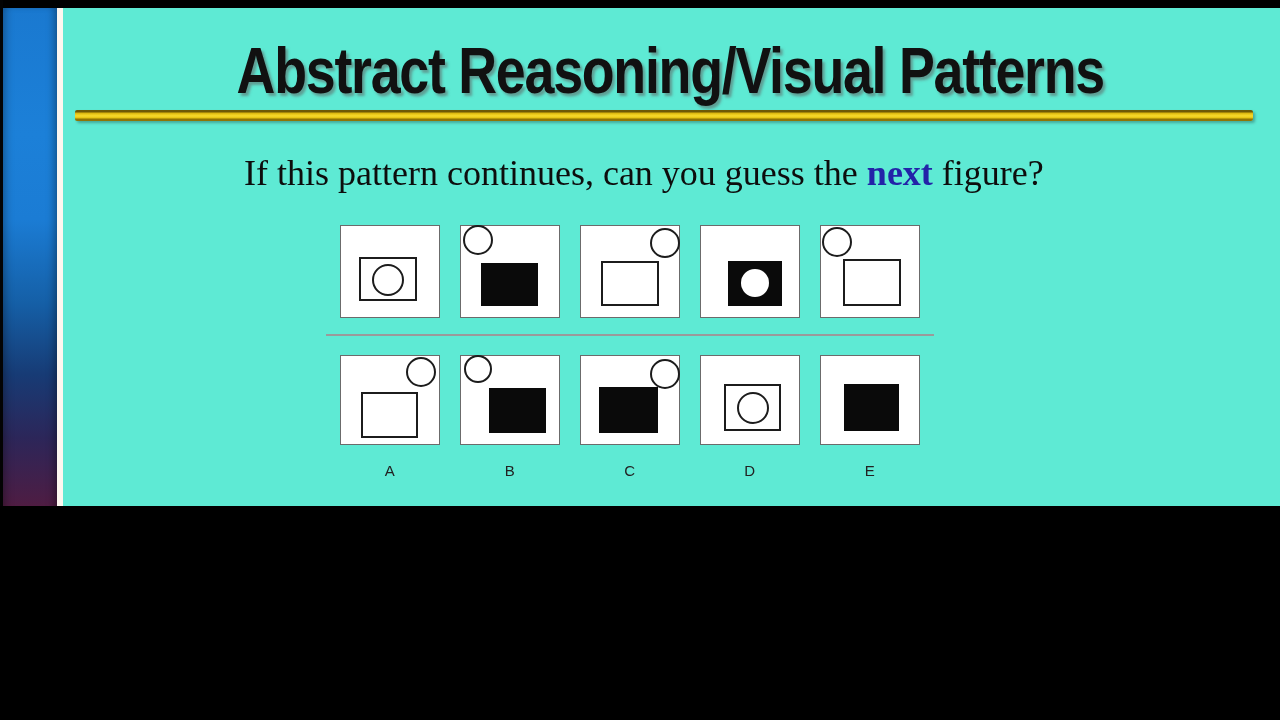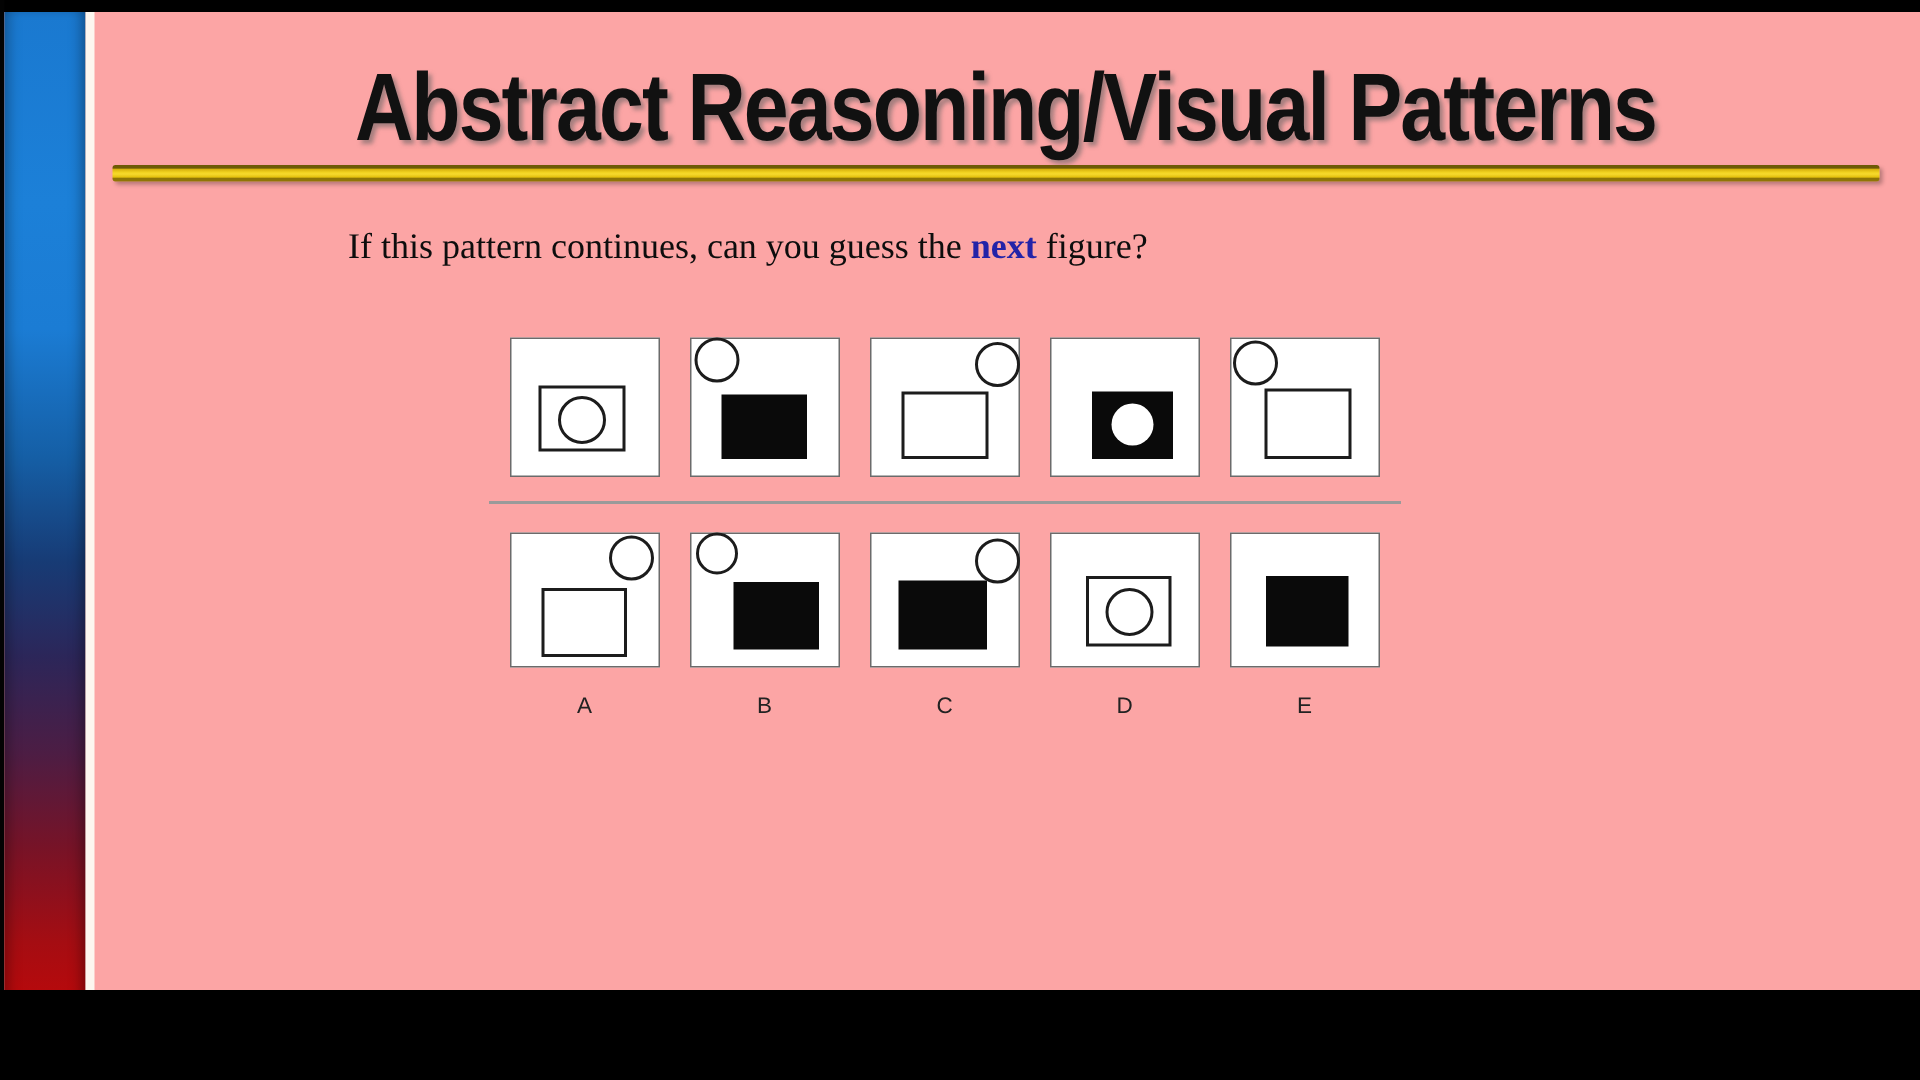--- a/index.html
+++ b/index.html
@@ -1,17 +1,17 @@
 <!DOCTYPE html>
 <html><head>
 <meta charset="utf-8">
 <style>
   html,body{margin:0;padding:0;background:#000;}
   #canvas{
-    position:relative; width:1280px; height:660px; background:#fca5a5;
+    position:relative; width:1280px; height:506px; background:#5eead4;
     overflow:hidden; font-family:"Liberation Sans", sans-serif;
   }
   
   .hbar{position:absolute; left:0; width:1280px; background:#000;}
   #top-bar{top:0; height:8px;}
   #bottom-bar{top:713px; height:7px;}
   
   #left-edge{position:absolute; left:0; top:0; width:3px; height:720px; background:#030303;}
   #side-strip{
     position:absolute; left:3px; top:8px; width:54px; height:705px;
@@ -30,22 +30,22 @@
     text-shadow:3px 3px 3px rgba(95,95,95,0.55);
   }
   #title-underline{
     position:absolute; left:75px; top:110px; width:1178px; height:11px; border-radius:2px;
     background:linear-gradient(180deg, #6e5a05 0px, #6e5a05 2px, #d9b40e 3px, #f2d321 5px,
                #f6d92e 6px, #e5c20e 8px, #8f7506 9px, #8f7506 11px);
     box-shadow:2px 2px 3px rgba(0,0,0,0.28);
   }
   
   #question{
-    position:absolute; left:232px; top:152px;
-    font-family:"Liberation Serif", serif; font-size:24px; color:#0d0d0d; white-space:nowrap;
+    position:absolute; left:244px; top:152px;
+    font-family:"Liberation Serif", serif; font-size:36px; color:#0d0d0d; white-space:nowrap;
   }
   #question .hl{font-weight:bold; color:#2323a8;}
   
   #seq-row{position:absolute; left:340px; top:225px; display:flex; gap:20px;}
   #opt-row{position:absolute; left:340px; top:355px; display:flex; gap:20px;}
   .pcell{
     position:relative; width:100px; background:#fff;
     border:1.5px solid #6b6b6b; box-sizing:border-box; overflow:visible;
   }
   .pcell.seq{height:93px;}

